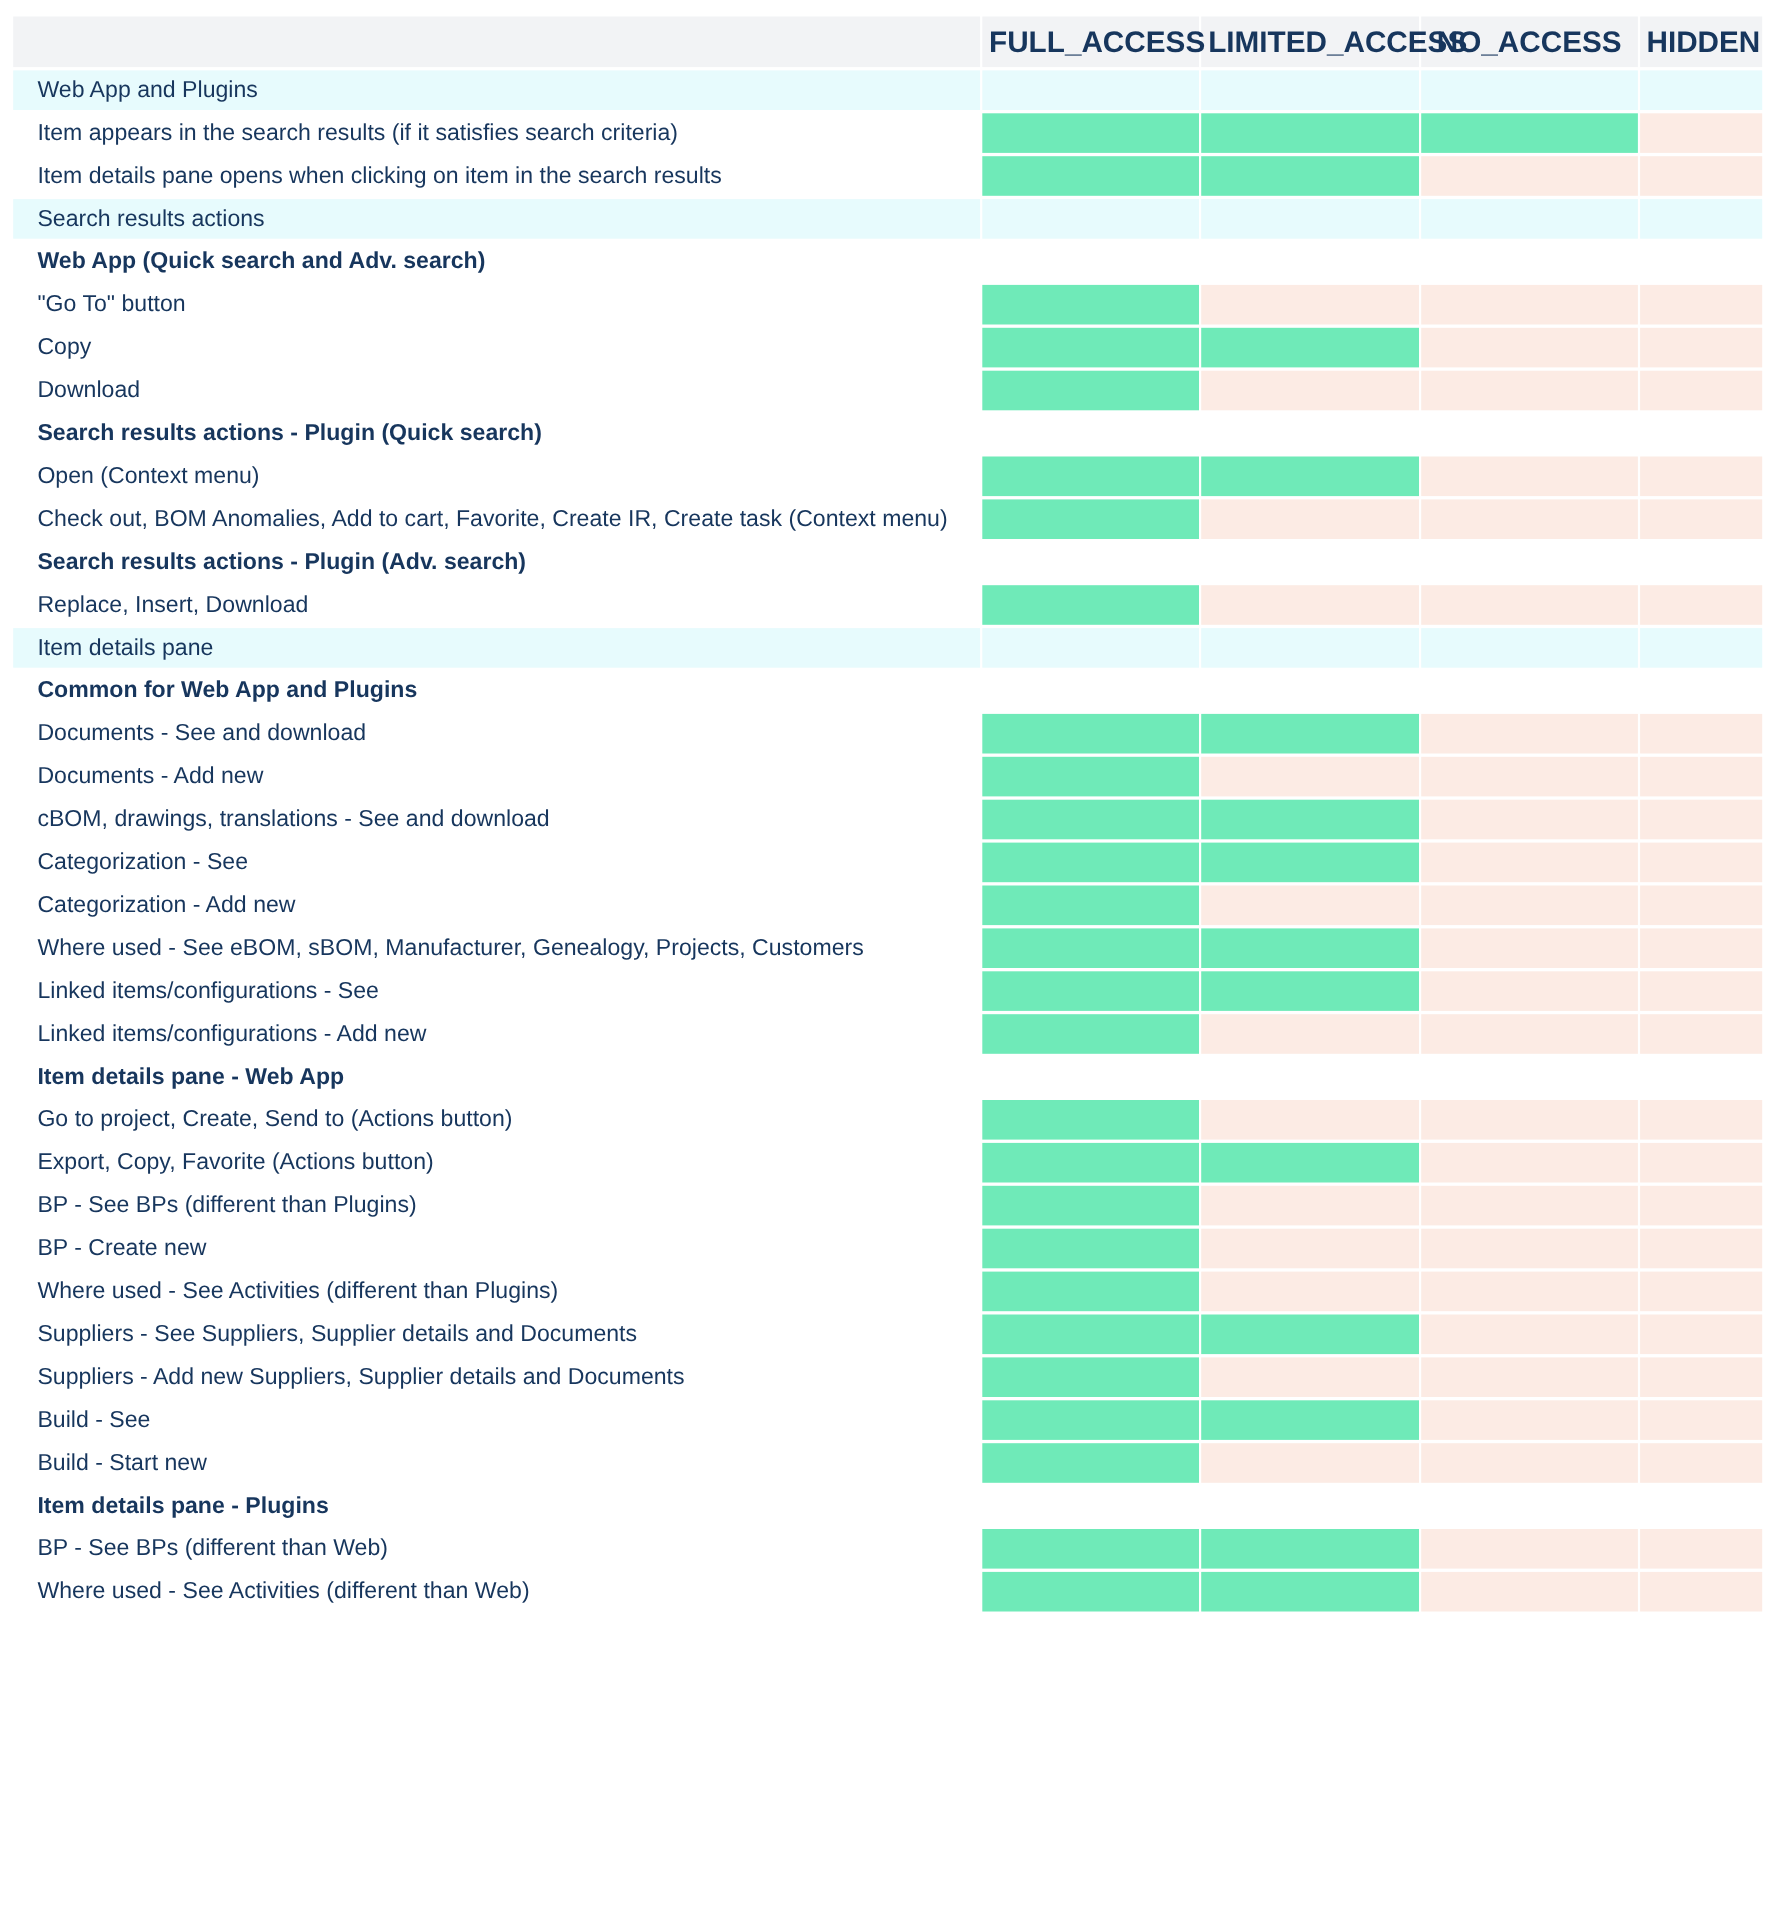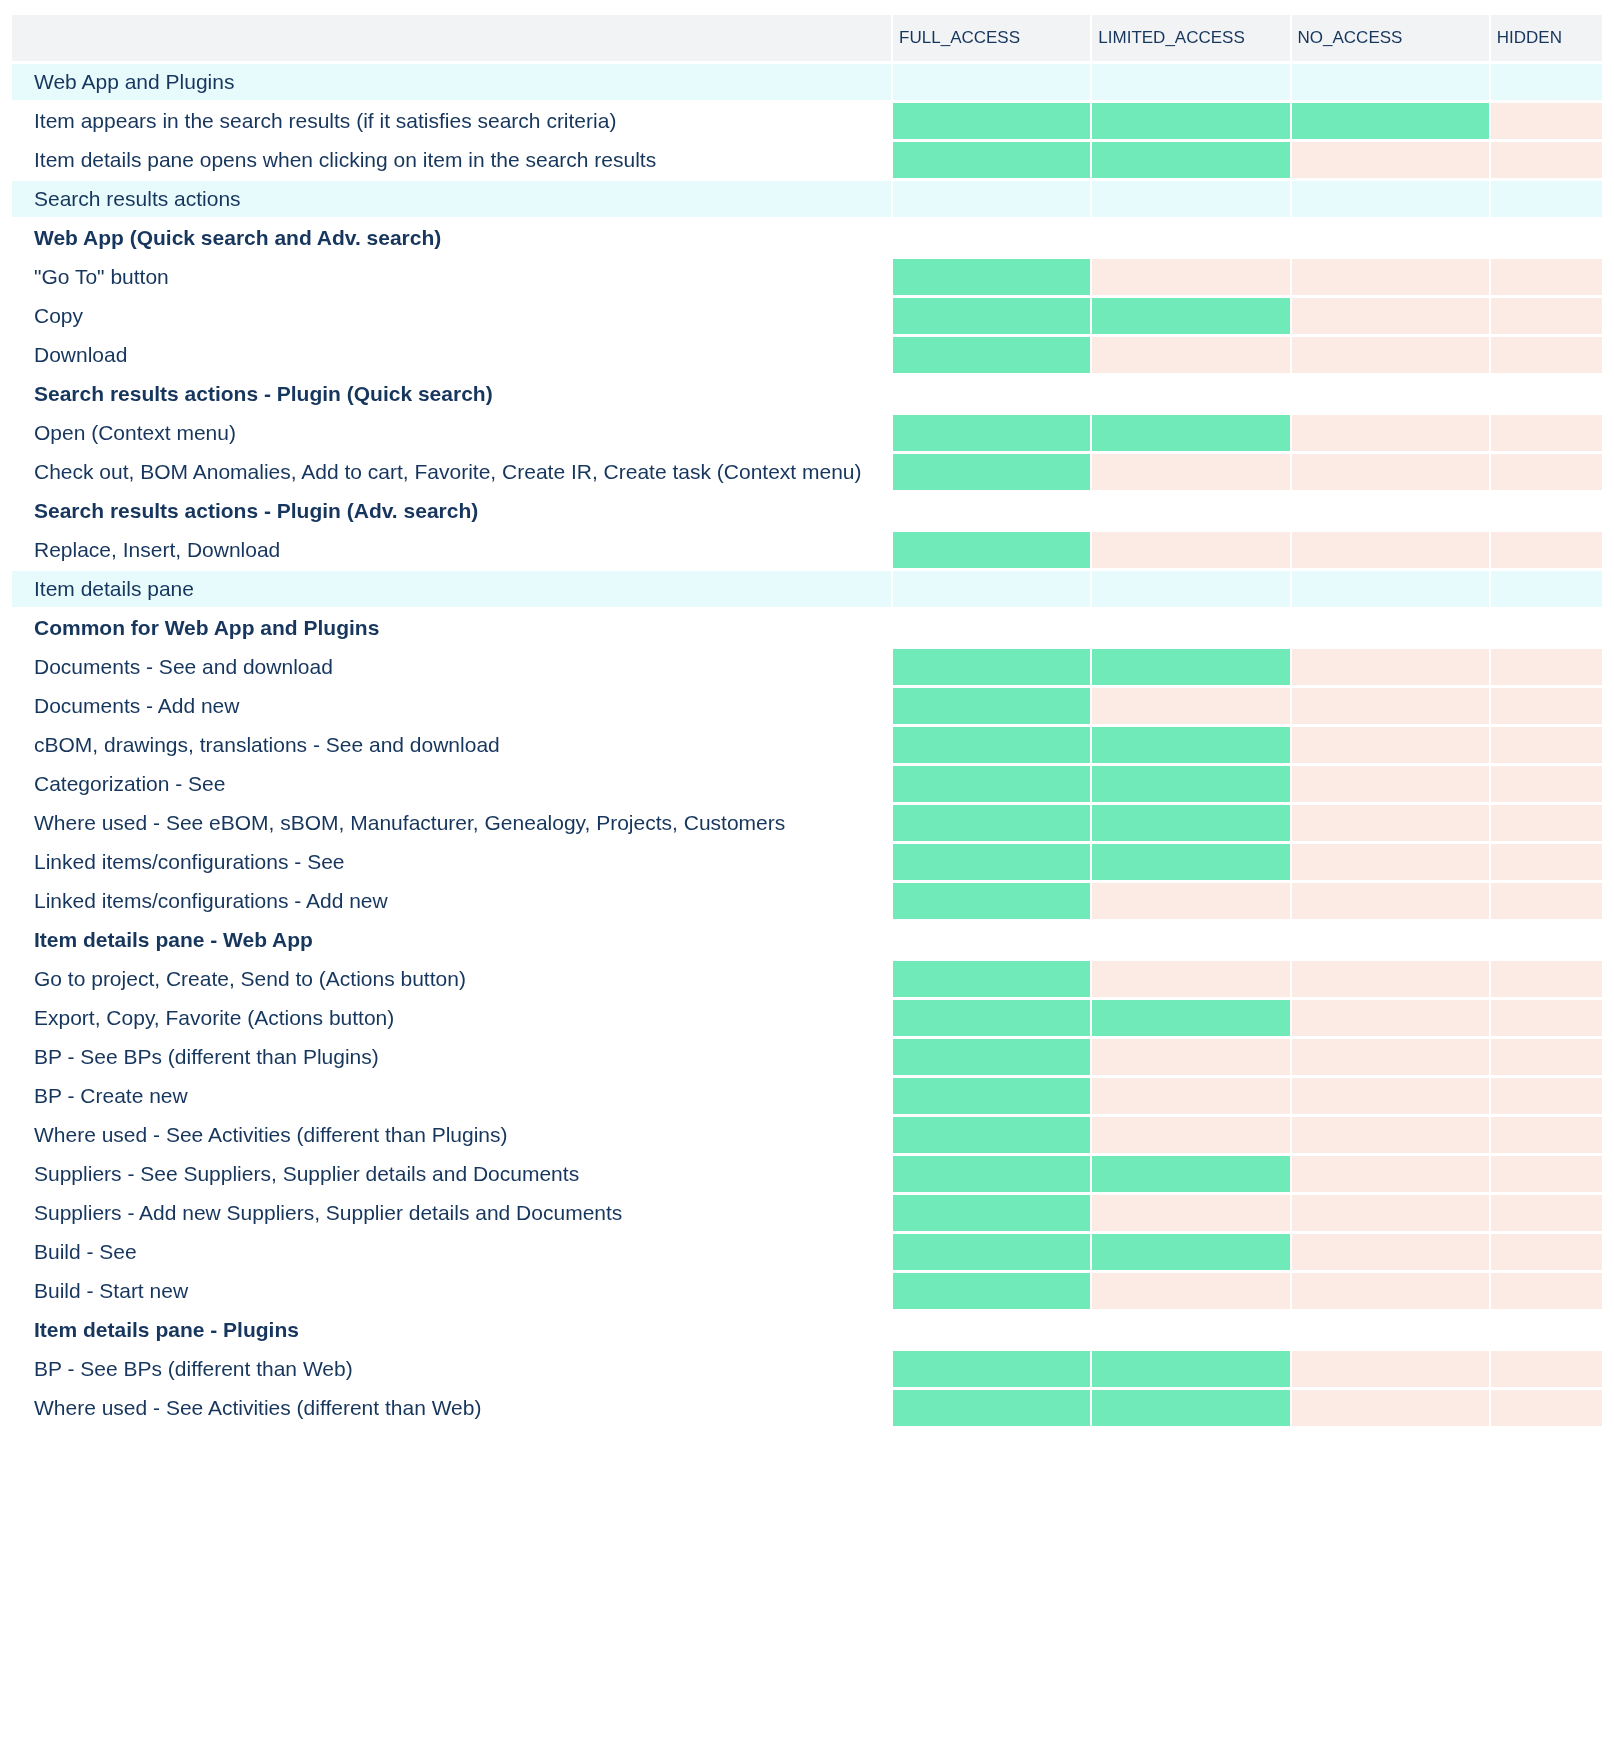--- a/index.html
+++ b/index.html
@@ -25,24 +25,24 @@
     width: 1594px;
     table-layout: fixed;
   }
   col.c-label { width: 838px; }
   col.c-col   { width: 188px; }
   col.c-hidden{ width: 106px; }
 
   thead th {
     background: #f2f3f5;
     color: #17365d;
-    font-weight: 400;
-    font-size: 17px;
+    font-weight: 700;
+    font-size: 27px;
     height: 46px;
-    text-align: left;
+    text-align: center;
     vertical-align: middle;
     border: 0;
     padding: 0 6px;
     white-space: nowrap;
   }
   thead th.corner { background: #f2f3f5; }
 
   tbody td {
     height: 36px;
     padding: 0;
@@ -228,20 +228,27 @@
           <td class="cell no"></td>
         </tr>
         <tr class="data">
           <td class="label">Categorization - See</td>
           <td class="cell yes"></td>
           <td class="cell yes"></td>
           <td class="cell no"></td>
           <td class="cell no"></td>
         </tr>
         <tr class="data">
+          <td class="label">Categorization - Add new</td>
+          <td class="cell yes"></td>
+          <td class="cell no"></td>
+          <td class="cell no"></td>
+          <td class="cell no"></td>
+        </tr>
+        <tr class="data">
           <td class="label">Where used - See eBOM, sBOM, Manufacturer, Genealogy, Projects, Customers</td>
           <td class="cell yes"></td>
           <td class="cell yes"></td>
           <td class="cell no"></td>
           <td class="cell no"></td>
         </tr>
         <tr class="data">
           <td class="label">Linked items/configurations - See</td>
           <td class="cell yes"></td>
           <td class="cell yes"></td>

